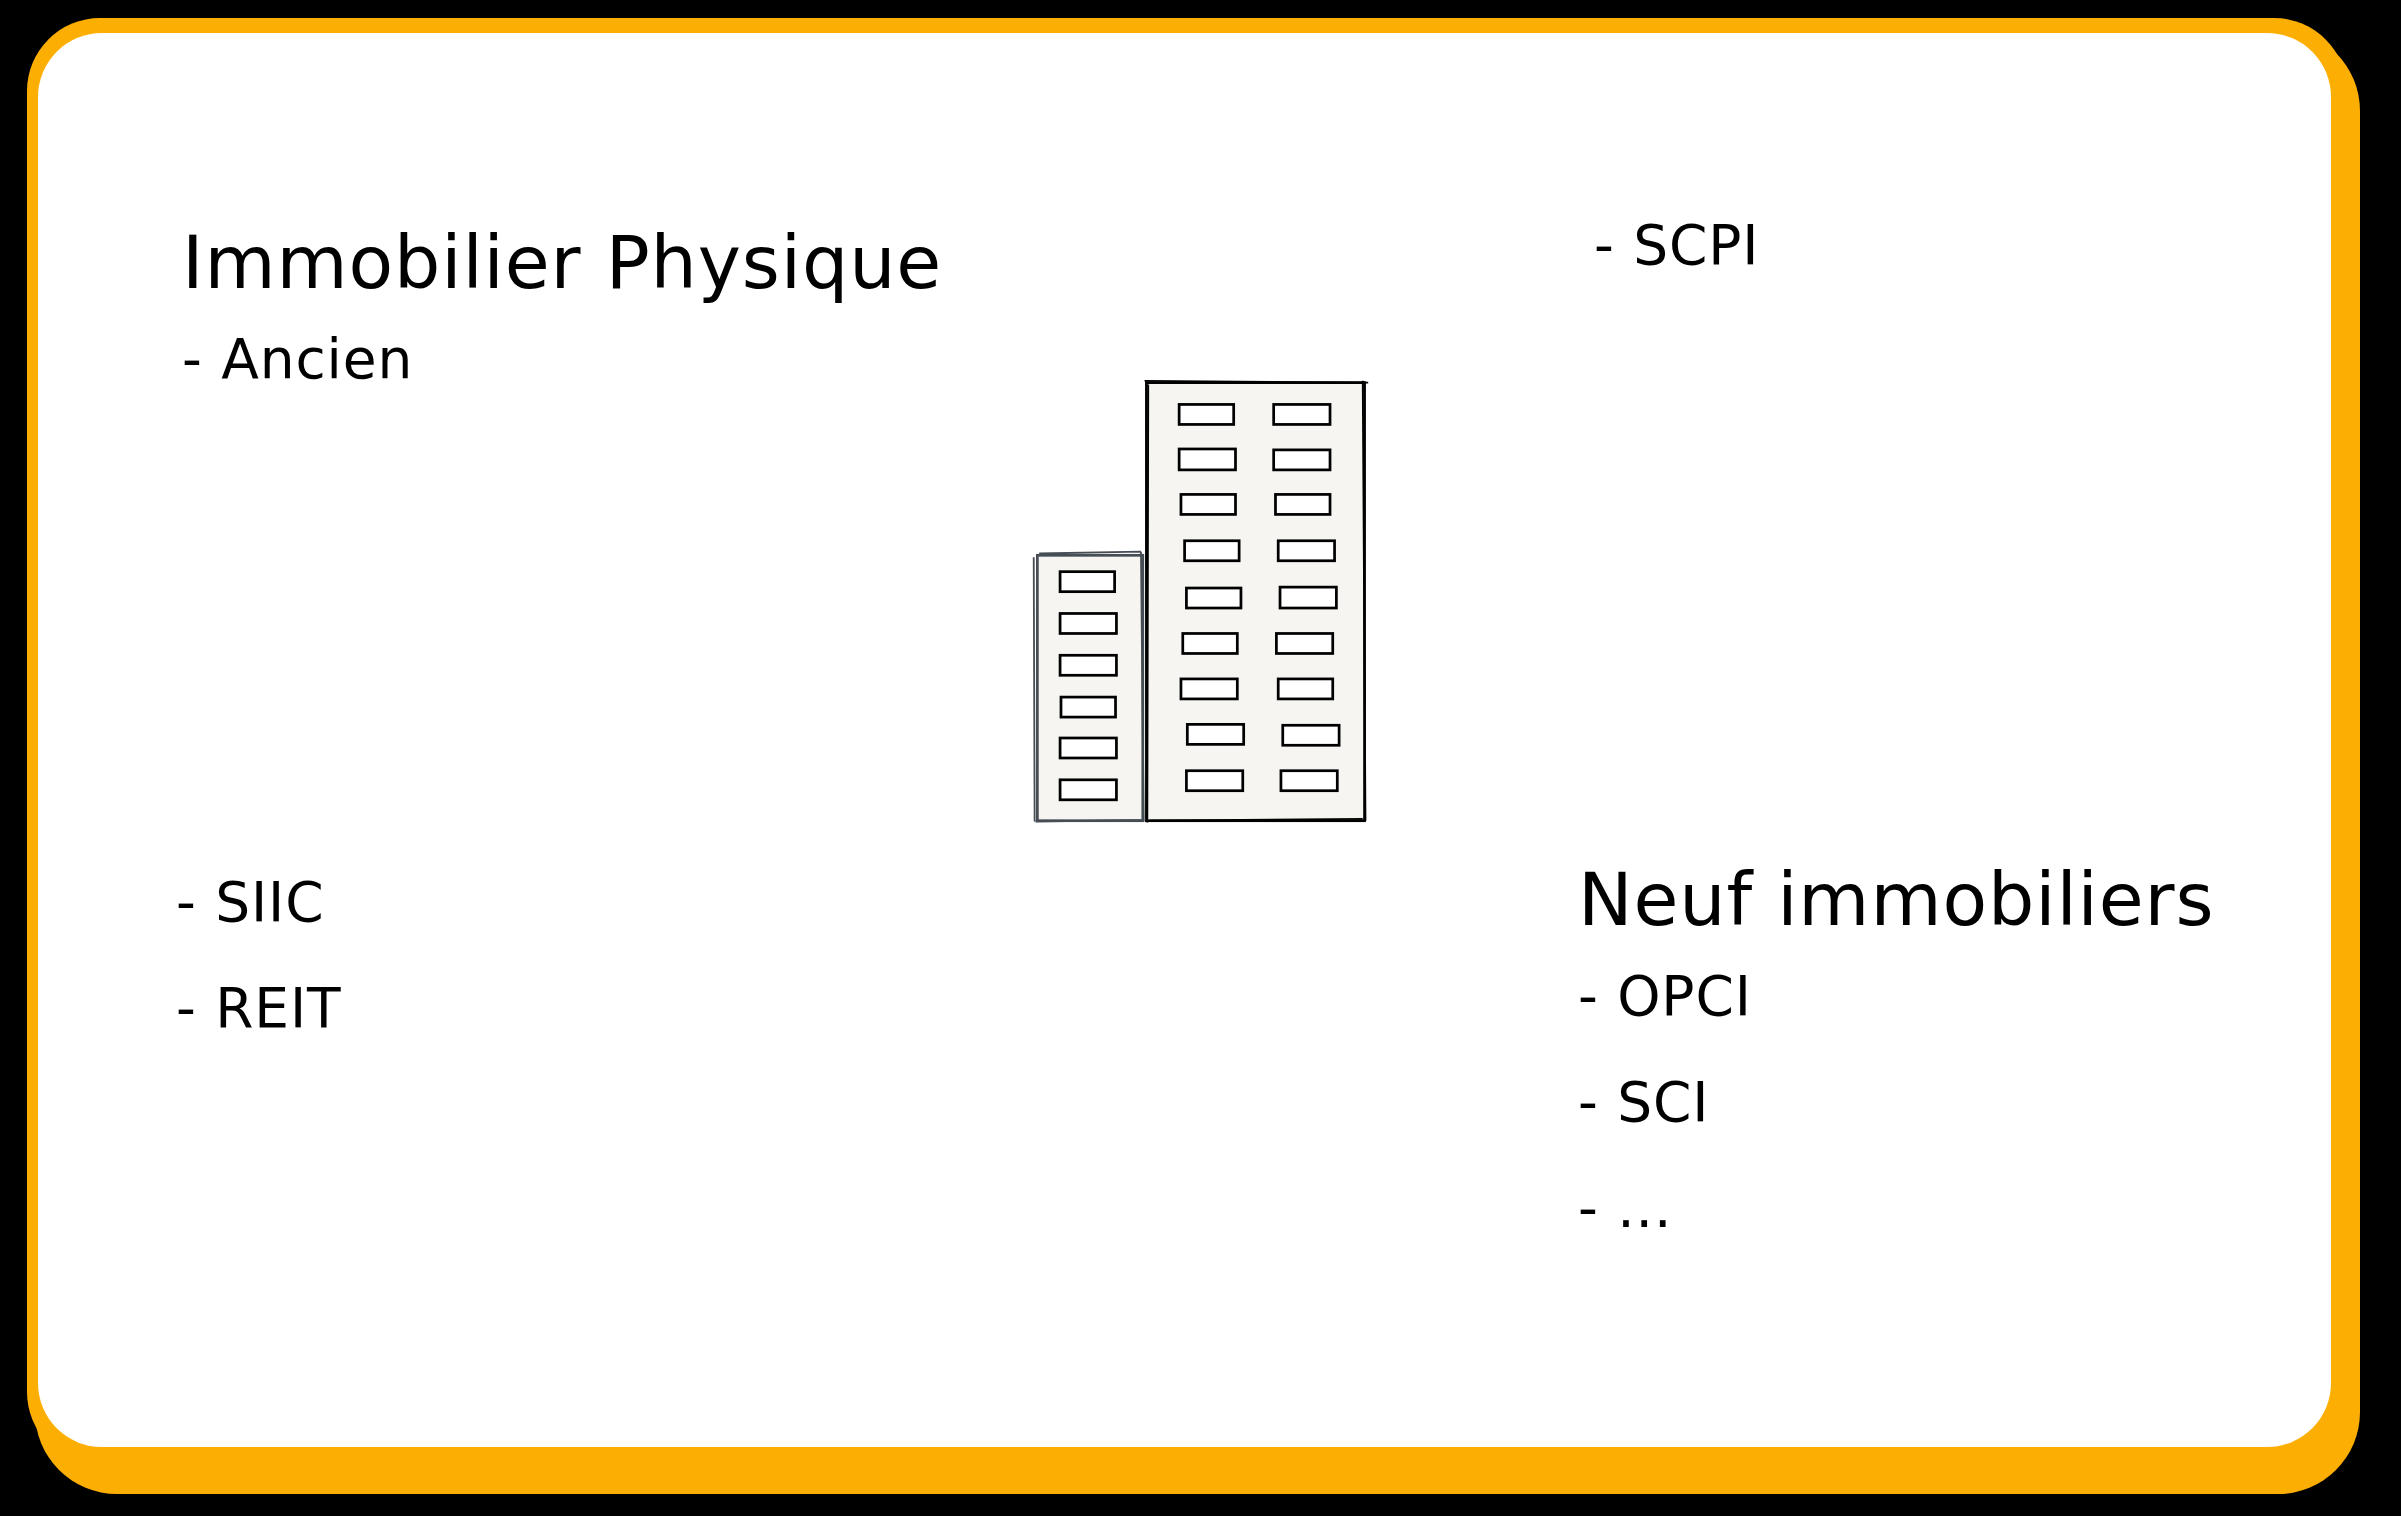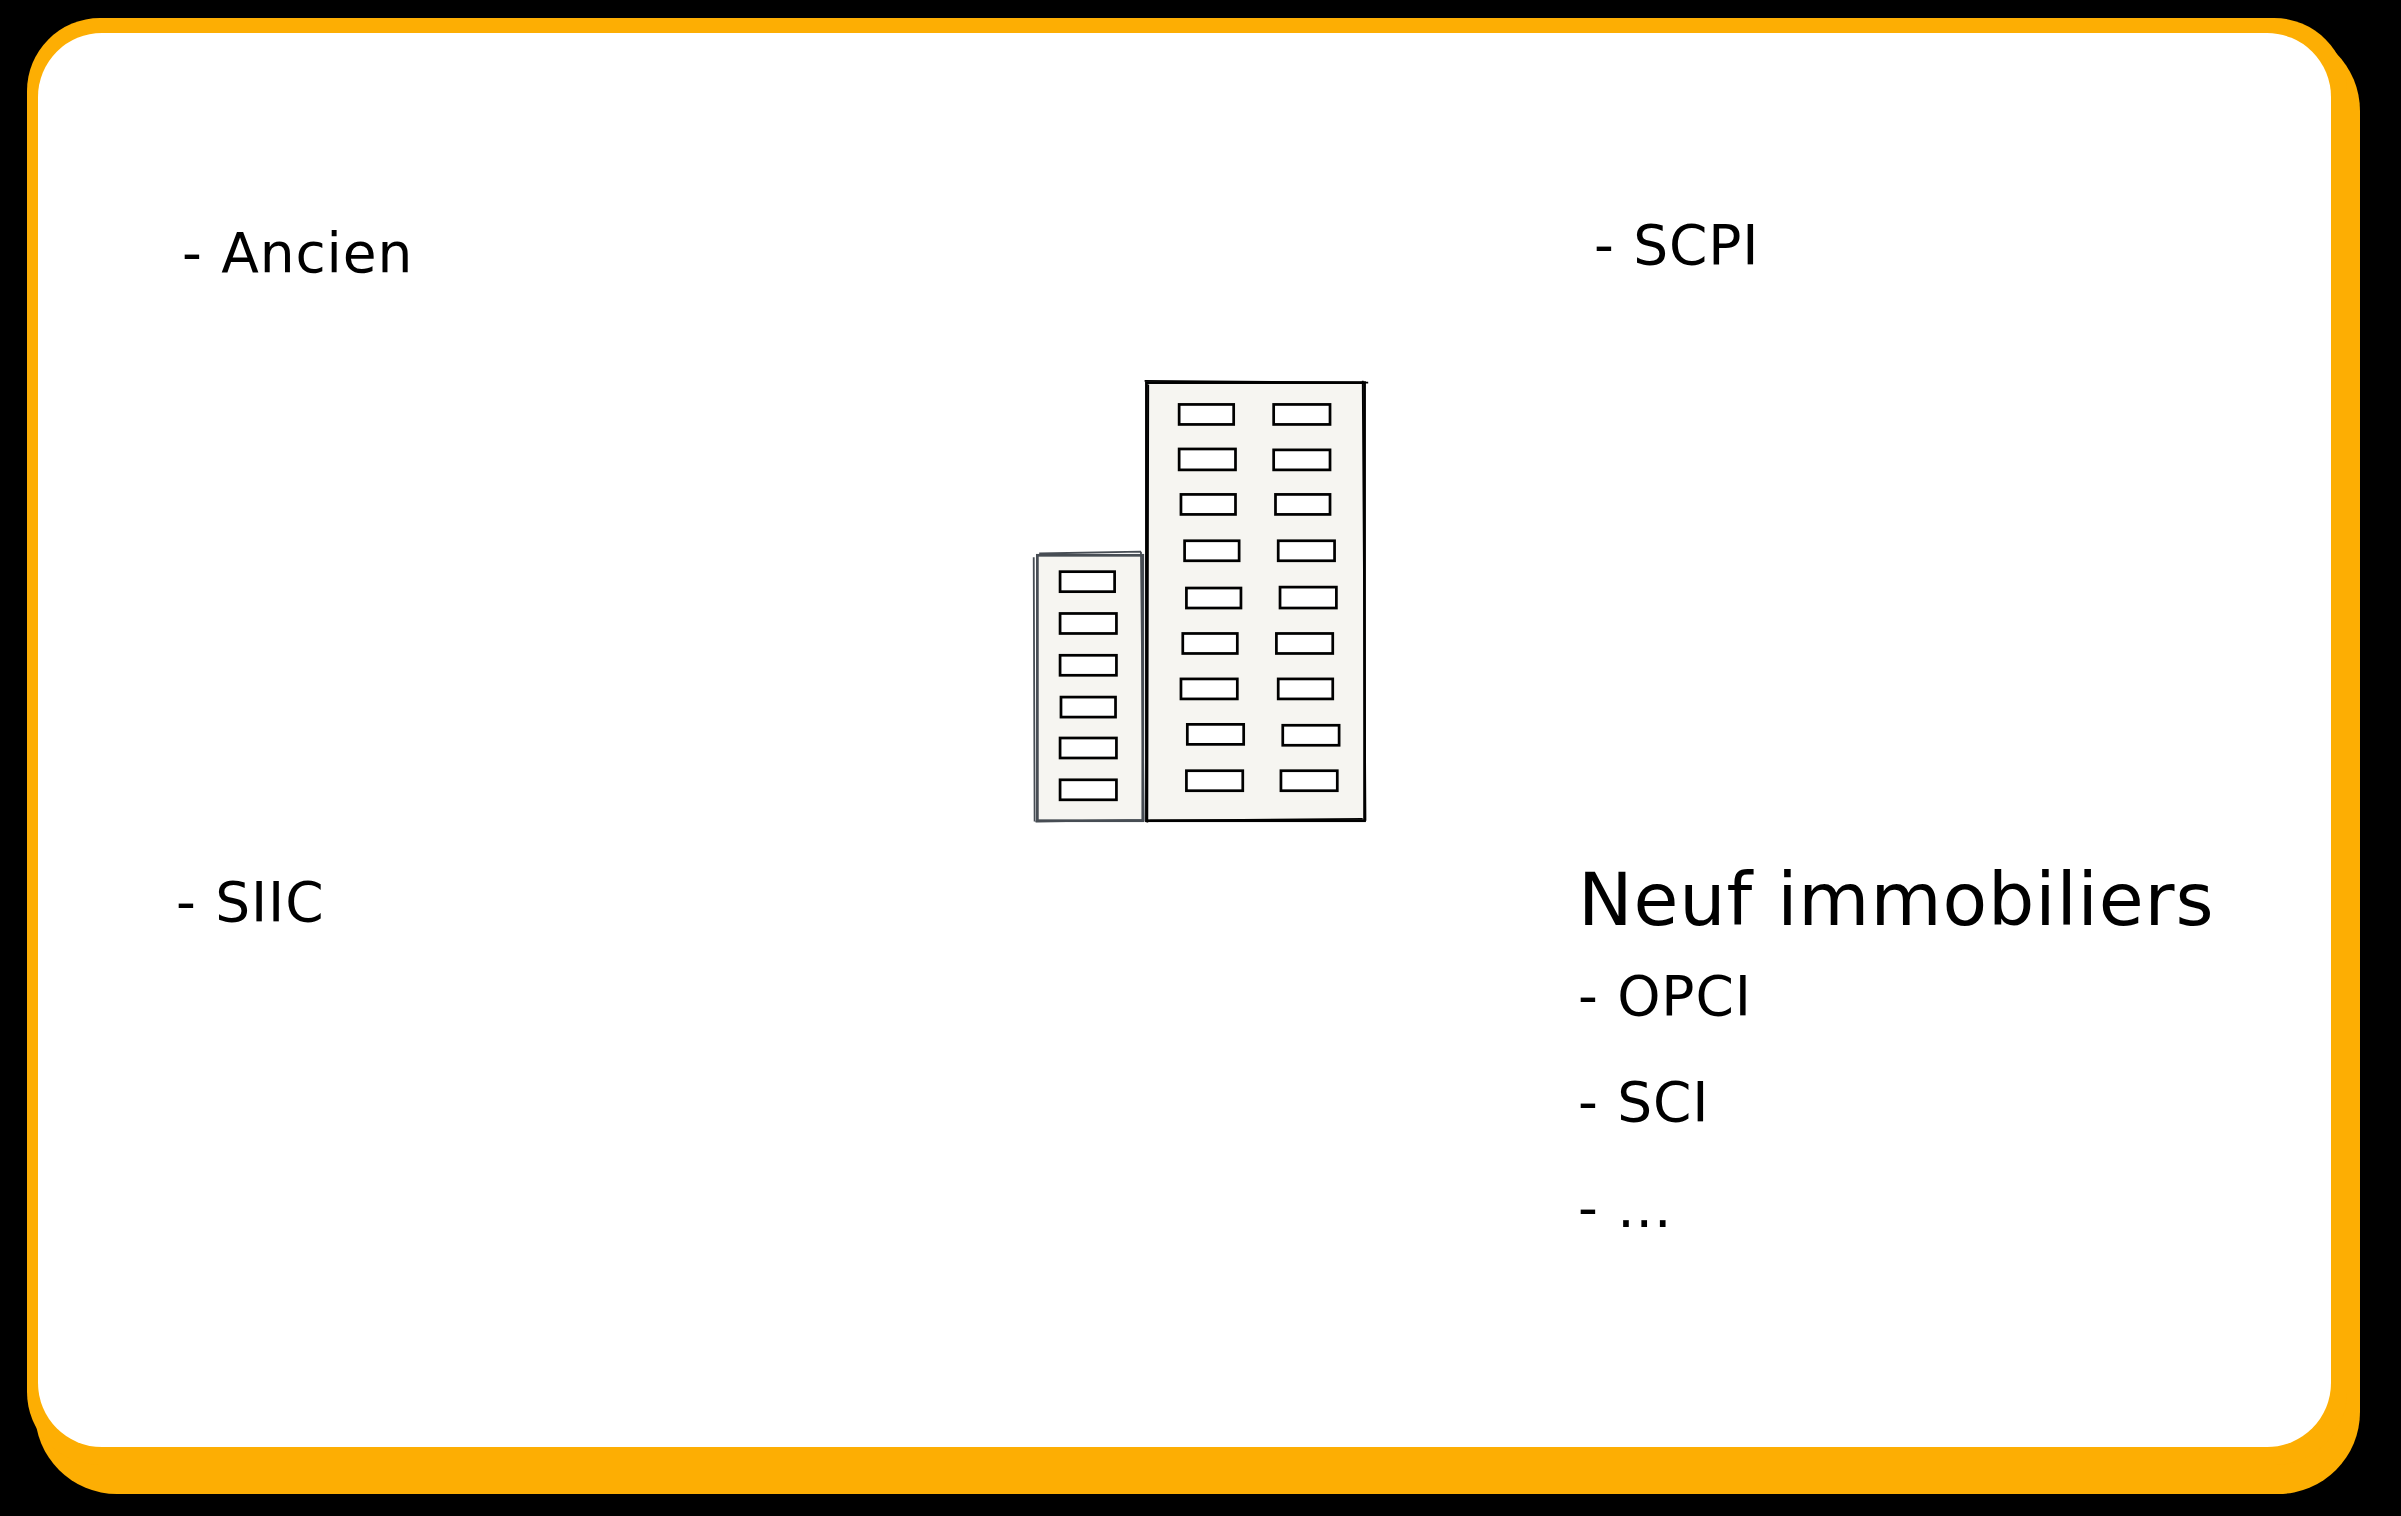--- a/index.html
+++ b/index.html
@@ -74,29 +74,31 @@
 </head>
 <body>
 
 <div class="stage">
   <div class="card-shadow"></div>
   <div class="card">
     <div class="card-inner"></div>
   </div>
 
   <div class="block" id="block-physique">
+    <span class="line title">Immobilier Physique</span>
     <span class="line">- Ancien</span>
   </div>
 
   <div class="block" id="block-pierre">
     <span class="line">- SCPI</span>
   </div>
 
   <div class="block" id="block-cote">
     <span class="line">- SIIC</span>
+    <span class="line">- REIT</span>
   </div>
 
   <div class="block" id="block-fonds">
     <span class="line title">Neuf immobiliers</span>
     <span class="line">- OPCI</span>
     <span class="line">- SCI</span>
     <span class="line">- ...</span>
   </div>
 
   <svg class="building-svg" viewBox="0 0 450 800" xmlns="http://www.w3.org/2000/svg">

